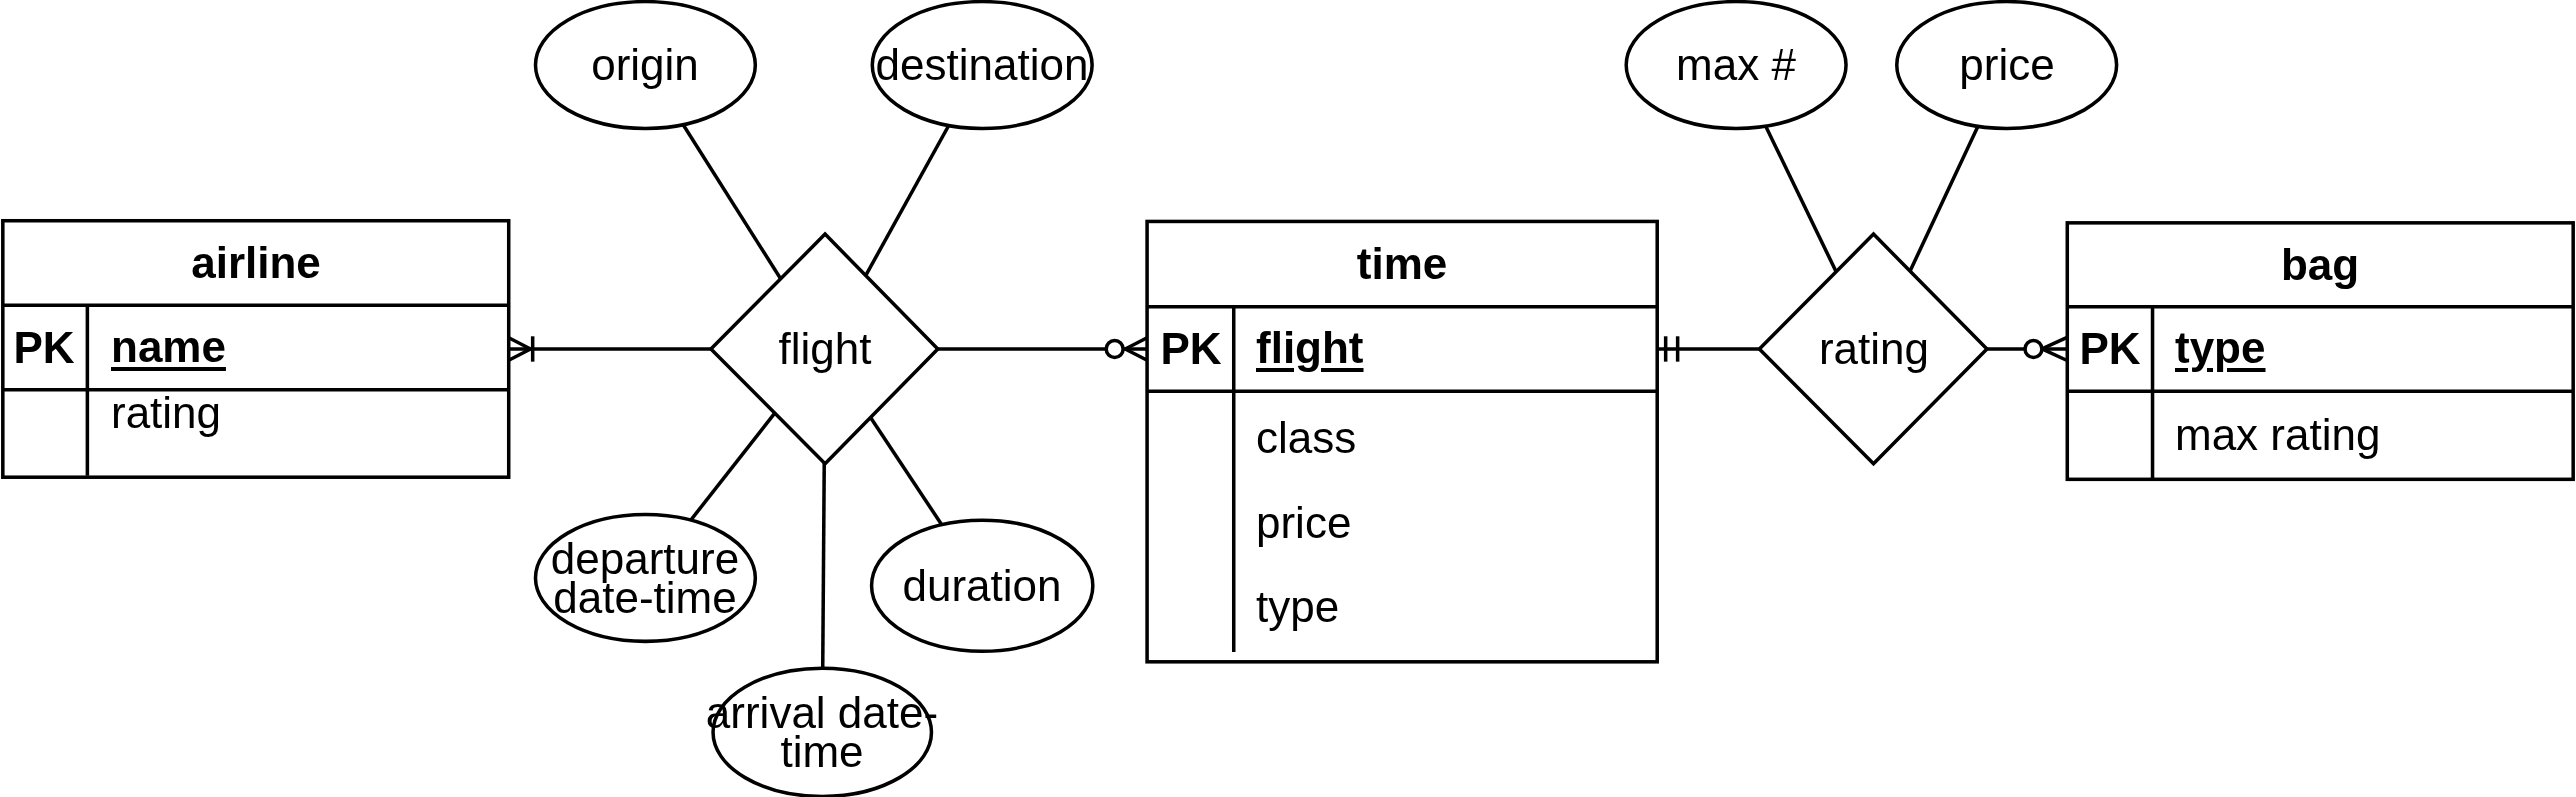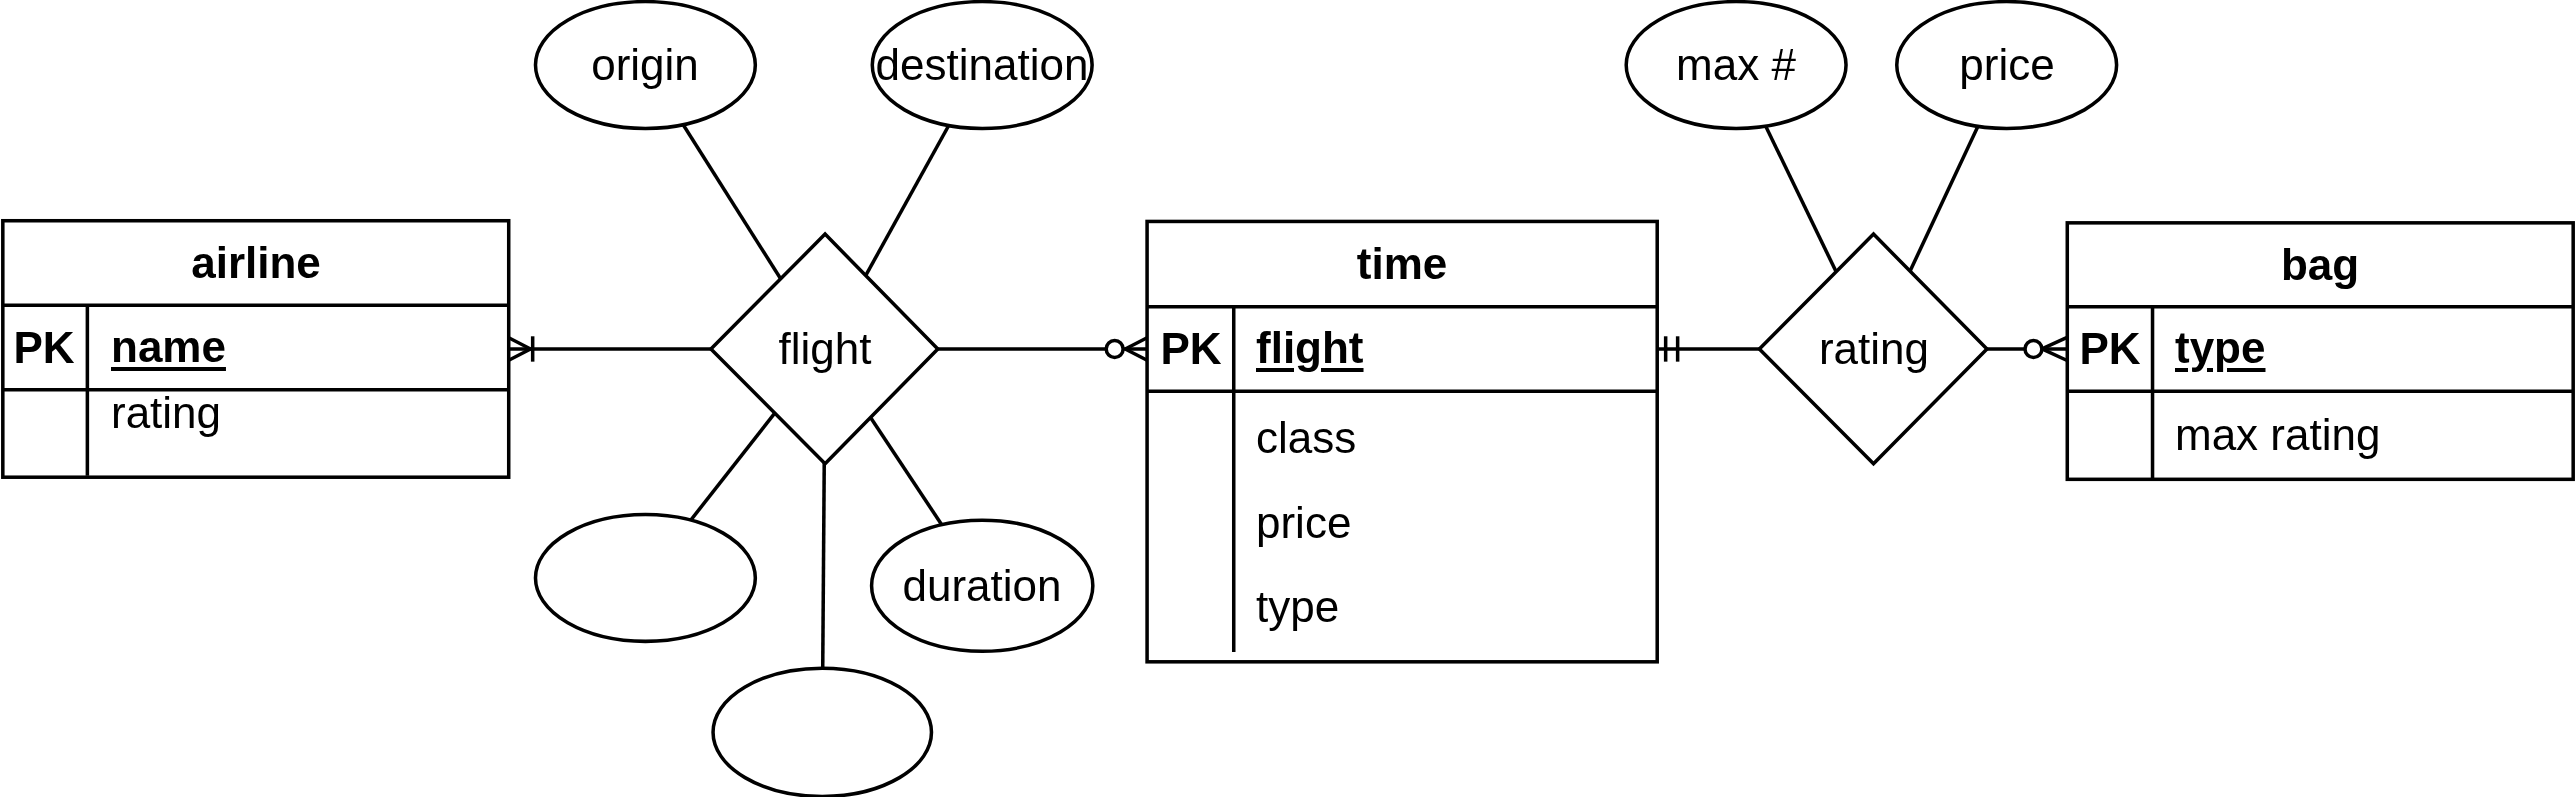--- a/index.html
+++ b/index.html
@@ -143,16 +143,24 @@
 
   <div class="lbl" style="left:825px; top:349px;">flight</div>
   <div class="lbl" style="left:1874px; top:349px;">rating</div>
 
   <div class="lbl" style="left:645px;  top:65px;">origin</div>
   <div class="lbl" style="left:982px; top:65px;">destination</div>
   <div class="lbl" style="left:1736px; top:65px;">max #</div>
   <div class="lbl" style="left:2007px; top:65px;">price</div>
   <div class="lbl" style="left:982px; top:586px;">duration</div>
 
+  <div class="lbl twoline" style="left:645px; top:578px;">
+    <div>departure</div>
+    <div>date-time</div>
+  </div>
 
+  <div class="lbl twoline" style="left:822px; top:732px;">
+    <div>arrival date-</div>
+    <div>time</div>
+  </div>
 
 </div>
 
 
 </body></html>

